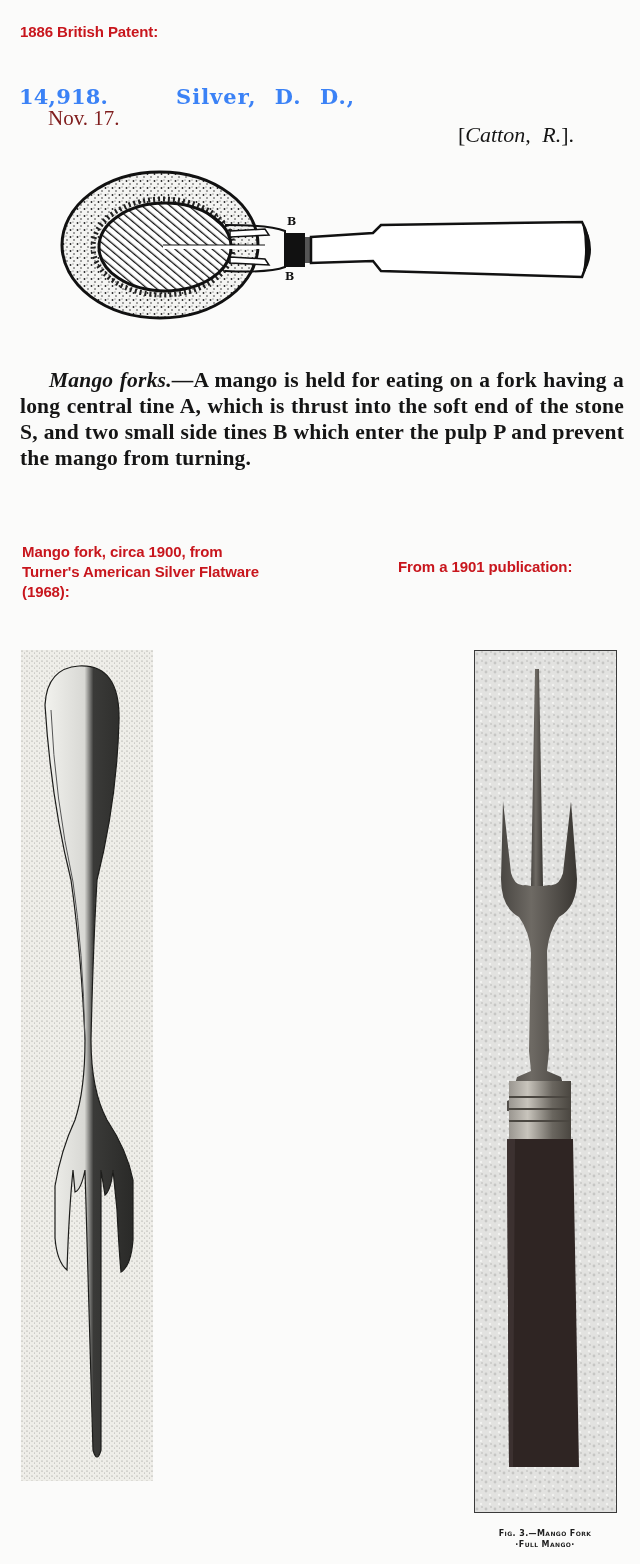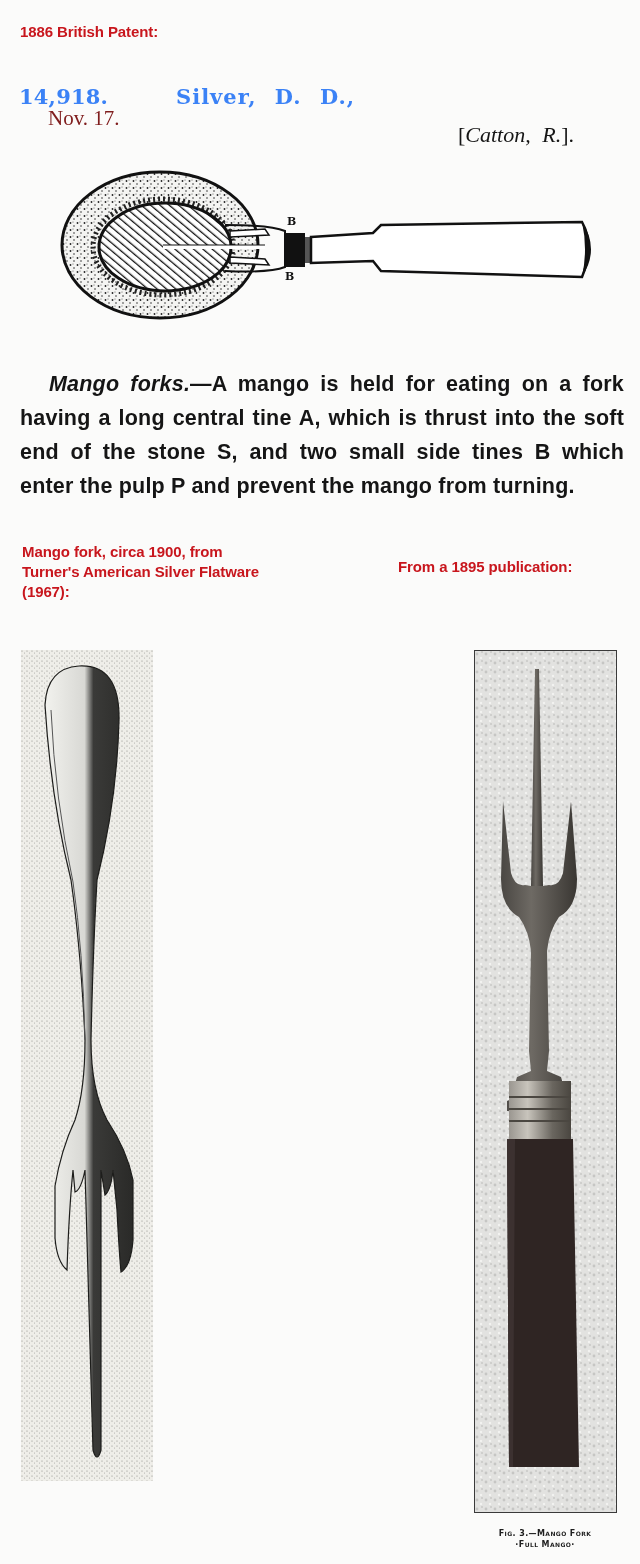--- a/index.html
+++ b/index.html
@@ -19,21 +19,21 @@
     color: #3b82f6;
   }
   #pnum { left: 19px; top: 84px; font-size: 21px; font-weight: bold; letter-spacing: 0.2px; }
   #pname { left: 176px; top: 84px; font-size: 21px; font-weight: bold; letter-spacing: 1px; word-spacing: 10px; }
   #passign { left: 458px; top: 82px; font-family: "Liberation Serif", serif; font-size: 22px; word-spacing: 6px; color: #151515; margin-top: 40px; }
   #passign i { font-style: italic; }
   #pdate { left: 48px; top: 106px; font-family: "Liberation Serif", serif; font-size: 21px; color: #7f1d1d; }
   #patent-drawing { left: 55px; top: 165px; }
   #desc {
     left: 20px; top: 367px; width: 604px;
-    font-family: Liberation Sans, sans-serif; font-size: 21.5px; line-height: 34px;
+    font-family: Liberation Serif, serif; font-size: 21.5px; line-height: 26px;
     color: #151515; text-align: justify; font-weight: bold; letter-spacing: 0.2px;
   }
   #desc .lead { font-style: italic; font-weight: bold; padding-left: 29px; }
   #cap-left { left: 22px; top: 542px; width: 240px; }
   #cap-right { left: 398px; top: 557px; width: 240px; }
   .photo { position: absolute; overflow: hidden; }
   #photo-left { left: 21px; top: 650px; width: 132px; height: 831px; background: #e9e8e4; }
   #photo-right { left: 474px; top: 650px; width: 143px; height: 863px; background: #dcdcdc; border: 1px solid #3a3a3a; box-sizing: border-box; }
   #fig-caption {
     left: 470px; top: 1528px; width: 150px; text-align: center;
@@ -86,22 +86,22 @@
     <rect x="230" y="68" width="20" height="34" fill="#111"></rect>
     <rect x="250" y="72" width="6" height="26" fill="#555"></rect>
 
     <path d="M256 72 L318 68 L326 60 L527 57 Q540 80 527 112 L326 106 L318 96 L256 98 Z" fill="#fff" stroke="#111" stroke-width="2.5"></path>
     <path d="M527 57 Q545 84 527 112 Q533 84 527 57 Z" fill="#111"></path>
   </svg>
 </div>
 
 <div class="abs" id="desc"><span class="lead">Mango forks.</span><span>—A mango is held for eating on a fork having a long central tine A, which is thrust into the soft end of the stone S, and two small side tines B which enter the pulp P and prevent the mango from turning.</span></div>
 
-<div class="abs red-caption" id="cap-left">Mango fork, circa 1900, from Turner's American Silver Flatware (1967):</div>
-<div class="abs red-caption" id="cap-right">From a 1895 publication:</div>
+<div class="abs red-caption" id="cap-left">Mango fork, circa 1900, from Turner's American Silver Flatware (1968):</div>
+<div class="abs red-caption" id="cap-right">From a 1901 publication:</div>
 
 <div class="photo" id="photo-left">
   <svg width="132" height="831" viewBox="0 0 132 831">
     <defs>
       <pattern id="grain" width="5" height="5" patternUnits="userSpaceOnUse">
         <rect width="5" height="5" fill="#efeee9"></rect>
         <circle cx="1" cy="1" r="0.6" fill="#8a8a86"></circle>
         <circle cx="3.5" cy="3" r="0.5" fill="#a3a29e"></circle>
       </pattern>
       <linearGradient id="silver" x1="0" x2="1" y1="0" y2="0">

